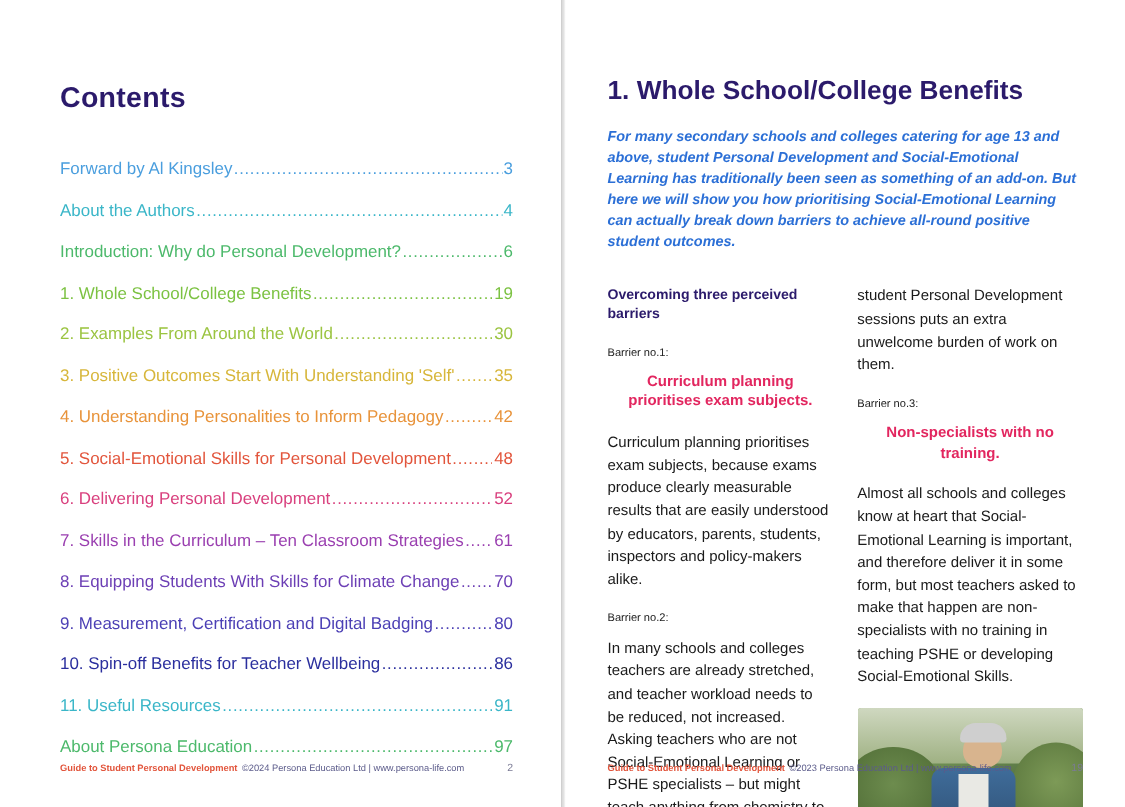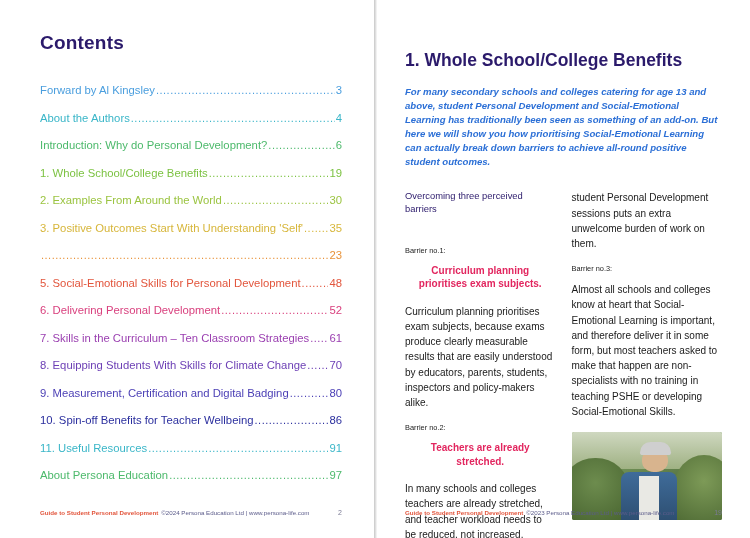--- a/index.html
+++ b/index.html
@@ -14,21 +14,21 @@
     width: 750px; height: 538px;
     display: flex;
     background: #d9d9d9;
   }
   .page {
     position: relative;
     width: 375px; height: 538px;
     background: #ffffff;
     overflow: hidden;
   }
-  .page-left { padding: 20px 32px 0 40px; border-right: 1px solid #cfcfcf; }
+  .page-left { padding: 43px 32px 0 40px; border-right: 1px solid #cfcfcf; }
   .page-right { padding: 36px 28px 0 30px; }
 
   
   .contents-title {
     color: #2b1a6b;
     font-size: 19px;
     font-weight: bold;
     letter-spacing: 0.2px;
     margin: 12px 0 30px 0;
   }
@@ -97,23 +97,23 @@
     margin-bottom: 22px;
   }
   .cols {
     display: flex;
     gap: 16px;
   }
   .col { width: 50%; }
   .section-head {
     color: #2b1a6b;
     font-size: 9.4px;
-    font-weight: normal;
+    font-weight: bold;
     line-height: 1.35;
-    margin-bottom: 30px;
+    margin-bottom: 14px;
   }
   .barrier-label {
     color: #222222;
     font-size: 7.4px;
     margin-bottom: 9px;
   }
   .barrier-title {
     color: #e2265f;
     font-size: 10px;
     font-weight: bold;
@@ -227,22 +227,23 @@
         <span class="toc-page">30</span>
       </div>
 
       <div class="toc-row c-yellow">
         <span class="toc-label">3. Positive Outcomes Start With Understanding 'Self'</span>
         <span class="toc-dots">...........................................................................................................</span>
         <span class="toc-page">35</span>
       </div>
 
       <div class="toc-row c-orange">
-        <span class="toc-dots">...........................................................................................................</span>
-        <span class="toc-page">23</span>
+        <span class="toc-label">4. Understanding Personalities to Inform Pedagogy</span>
+        <span class="toc-dots">...........................................................................................................</span>
+        <span class="toc-page">42</span>
       </div>
 
       <div class="toc-row c-red">
         <span class="toc-label">5. Social-Emotional Skills for Personal Development</span>
         <span class="toc-dots">...........................................................................................................</span>
         <span class="toc-page">48</span>
       </div>
 
       <div class="toc-row c-pink">
         <span class="toc-label">6. Delivering Personal Development</span>
@@ -303,28 +304,28 @@
     <div class="cols">
 
       <div class="col">
         <div class="section-head">Overcoming three perceived barriers</div>
 
         <div class="barrier-label">Barrier no.1:</div>
         <div class="barrier-title">Curriculum planning prioritises exam subjects.</div>
         <div class="body-text">Curriculum planning prioritises exam subjects, because exams produce clearly measurable results that are easily understood by educators, parents, students, inspectors and policy-makers alike.</div>
 
         <div class="barrier-label">Barrier no.2:</div>
-        <div class="barrier-title">Teachers are already stretched.</div>
         <div class="body-text">In many schools and colleges teachers are already stretched, and teacher workload needs to be reduced, not increased. Asking teachers who are not Social-Emotional Learning or PSHE specialists – but might teach anything from chemistry to physical education to modern foreign languages – to deliver</div>
       </div>
 
       <div class="col">
         <div class="body-text">student Personal Development sessions puts an extra unwelcome burden of work on them.</div>
 
         <div class="barrier-label">Barrier no.3:</div>
+        <div class="barrier-title">Non-specialists with no training.</div>
         <div class="body-text">Almost all schools and colleges know at heart that Social-Emotional Learning is important, and therefore deliver it in some form, but most teachers asked to make that happen are non-specialists with no training in teaching PSHE or developing Social-Emotional Skills.</div>
 
         <div class="photo">
           <div class="sky"></div>
           <div class="bush-l"></div>
           <div class="bush-r"></div>
           <div class="body"></div>
           <div class="shirt"></div>
           <div class="person-head"></div>
           <div class="hat"></div>

